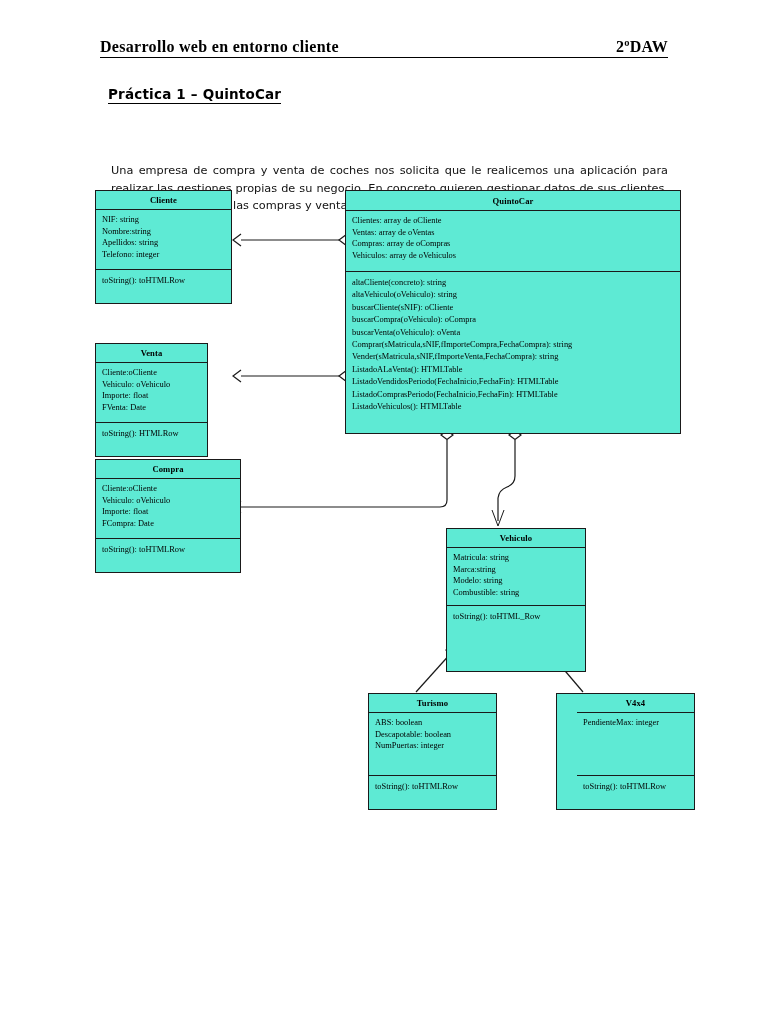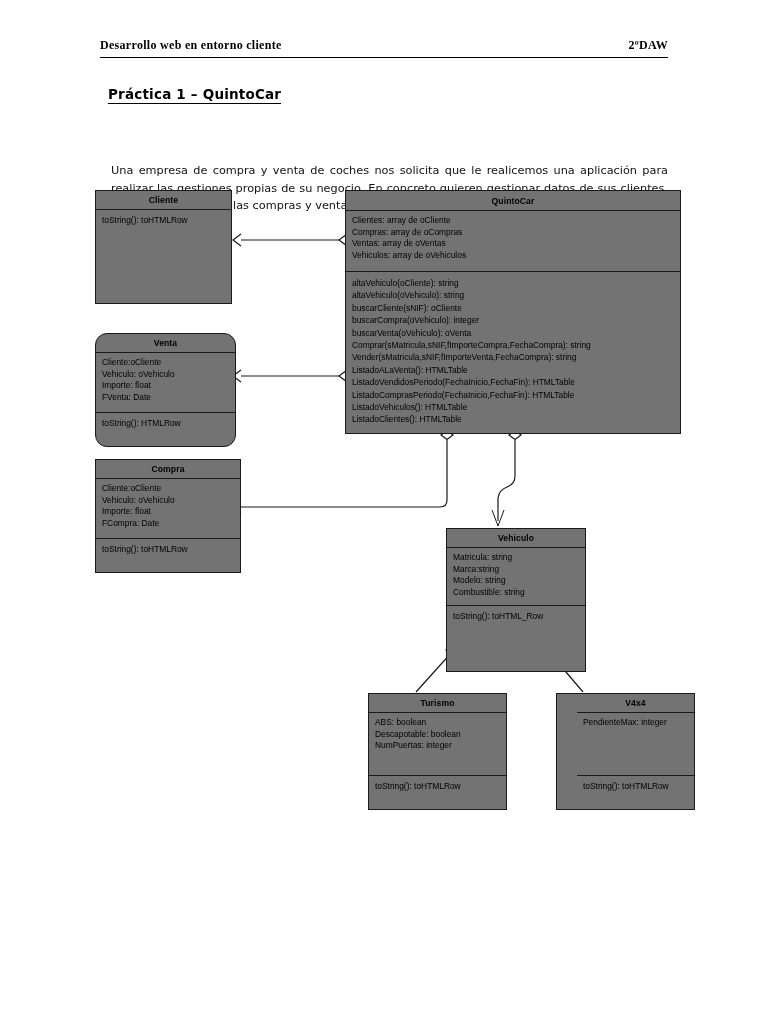--- a/index.html
+++ b/index.html
@@ -24,21 +24,21 @@
   .doc-header {
     position: absolute;
     left: 100px;
     top: 38px;
     width: 568px;
     display: flex;
     justify-content: space-between;
     align-items: baseline;
     font-family: "Liberation Serif", serif;
     font-weight: bold;
-    font-size: 12px;
+    font-size: 16px;
     letter-spacing: 0.3px;
   }
   .doc-header .hdr-left { white-space: nowrap; }
   .doc-header .hdr-right { white-space: nowrap; text-align: right; }
   .header-rule {
     position: absolute;
     left: 100px;
     top: 57px;
     width: 568px;
     height: 0;
@@ -70,23 +70,23 @@
     line-height: 17.5px;
     text-align: justify;
     color: #111;
     margin-top: 44px;
   }
 
   
   .uml-box {
     position: absolute;
     border: 1.3px solid #1a1a1a;
-    background: #737373;
+    background: #5eead4;
     box-sizing: border-box;
-    font-family: Liberation Sans, sans-serif;
+    font-family: Liberation Serif, serif;
   }
   .uml-title {
     text-align: center;
     font-size: 8.6px;
     font-weight: bold;
     border-bottom: 1.3px solid #1a1a1a;
     box-sizing: border-box;
     display: flex;
     align-items: center;
     justify-content: center;
@@ -105,38 +105,38 @@
     font-size: 8.4px;
     line-height: 11.6px;
   }
   .uml-attrs div, .uml-methods div { white-space: nowrap; }
 
   
   #box-cliente  { left: 95px;  top: 190px; width: 137px; height: 114px; }
   #box-cliente  .uml-title  { height: 19px; }
   #box-cliente  .uml-attrs  { height: 60px; }
 
-  #box-venta    { left: 95px;  top: 333px; width: 141px; height: 114px; border-radius: 12px; }
+  #box-venta    { left: 95px;  top: 343px; width: 113px; height: 114px; }
   #box-venta    .uml-title  { height: 19px; }
   #box-venta    .uml-attrs  { height: 60px; }
 
   #box-compra   { left: 95px;  top: 459px; width: 146px; height: 114px; }
   #box-compra   .uml-title  { height: 19px; }
   #box-compra   .uml-attrs  { height: 60px; }
 
   #box-quintocar { left: 345px; top: 190px; width: 336px; height: 244px; }
   #box-quintocar .uml-title { height: 20px; }
   #box-quintocar .uml-attrs { height: 61px; }
   #box-quintocar .uml-methods { line-height: 12.4px; }
 
   #box-vehiculo { left: 446px; top: 528px; width: 140px; height: 144px; }
   #box-vehiculo .uml-title  { height: 19px; }
   #box-vehiculo .uml-attrs  { height: 58px; }
 
-  #box-turismo  { left: 368px; top: 693px; width: 139px; height: 117px; }
+  #box-turismo  { left: 368px; top: 693px; width: 129px; height: 117px; }
   #box-turismo  .uml-title  { height: 19px; }
   #box-turismo  .uml-attrs  { height: 63px; }
 
   #box-v4x4     { left: 556px; top: 693px; width: 139px; height: 117px; padding-left: 20px; }
   #box-v4x4     .uml-title  { height: 19px; }
   #box-v4x4     .uml-attrs  { height: 63px; }
 
   
   #connectors {
     position: absolute;
@@ -196,20 +196,26 @@
     <line x1="452" y1="652" x2="416" y2="692" stroke-width="1.2"></line>
     <polygon class="tri" points="461,641 446,650 457,658"></polygon>
 
     
     <line x1="549" y1="652" x2="583" y2="692" stroke-width="1.2"></line>
     <polygon class="tri" points="540,641 555,650 544,658"></polygon>
   </svg>
 
   <div class="uml-box" id="box-cliente">
     <div class="uml-title">Cliente</div>
+    <div class="uml-attrs">
+      <div>NIF: string</div>
+      <div>Nombre:string</div>
+      <div>Apellidos: string</div>
+      <div>Telefono: integer</div>
+    </div>
     <div class="uml-methods">
       <div>toString(): toHTMLRow</div>
     </div>
   </div>
 
   <div class="uml-box" id="box-venta">
     <div class="uml-title">Venta</div>
     <div class="uml-attrs">
       <div>Cliente:oCliente</div>
       <div>Vehiculo: oVehiculo</div>
@@ -231,37 +237,36 @@
     </div>
     <div class="uml-methods">
       <div>toString(): toHTMLRow</div>
     </div>
   </div>
 
   <div class="uml-box" id="box-quintocar">
     <div class="uml-title">QuintoCar</div>
     <div class="uml-attrs">
       <div>Clientes: array de oCliente</div>
+      <div>Ventas: array de oVentas</div>
       <div>Compras: array de oCompras</div>
-      <div>Ventas: array de oVentas</div>
       <div>Vehiculos: array de oVehiculos</div>
     </div>
     <div class="uml-methods">
-      <div>altaVehiculo(oCliente): string</div>
+      <div>altaCliente(concreto): string</div>
       <div>altaVehiculo(oVehiculo): string</div>
       <div>buscarCliente(sNIF): oCliente</div>
-      <div>buscarCompra(oVehiculo): integer</div>
+      <div>buscarCompra(oVehiculo): oCompra</div>
       <div>buscarVenta(oVehiculo): oVenta</div>
       <div>Comprar(sMatricula,sNIF,fImporteCompra,FechaCompra): string</div>
       <div>Vender(sMatricula,sNIF,fImporteVenta,FechaCompra): string</div>
       <div>ListadoALaVenta(): HTMLTable</div>
       <div>ListadoVendidosPeriodo(FechaInicio,FechaFin): HTMLTable</div>
       <div>ListadoComprasPeriodo(FechaInicio,FechaFin): HTMLTable</div>
       <div>ListadoVehiculos(): HTMLTable</div>
-      <div>ListadoClientes(): HTMLTable</div>
     </div>
   </div>
 
   <div class="uml-box" id="box-vehiculo">
     <div class="uml-title">Vehiculo</div>
     <div class="uml-attrs">
       <div>Matricula: string</div>
       <div>Marca:string</div>
       <div>Modelo: string</div>
       <div>Combustible: string</div>

